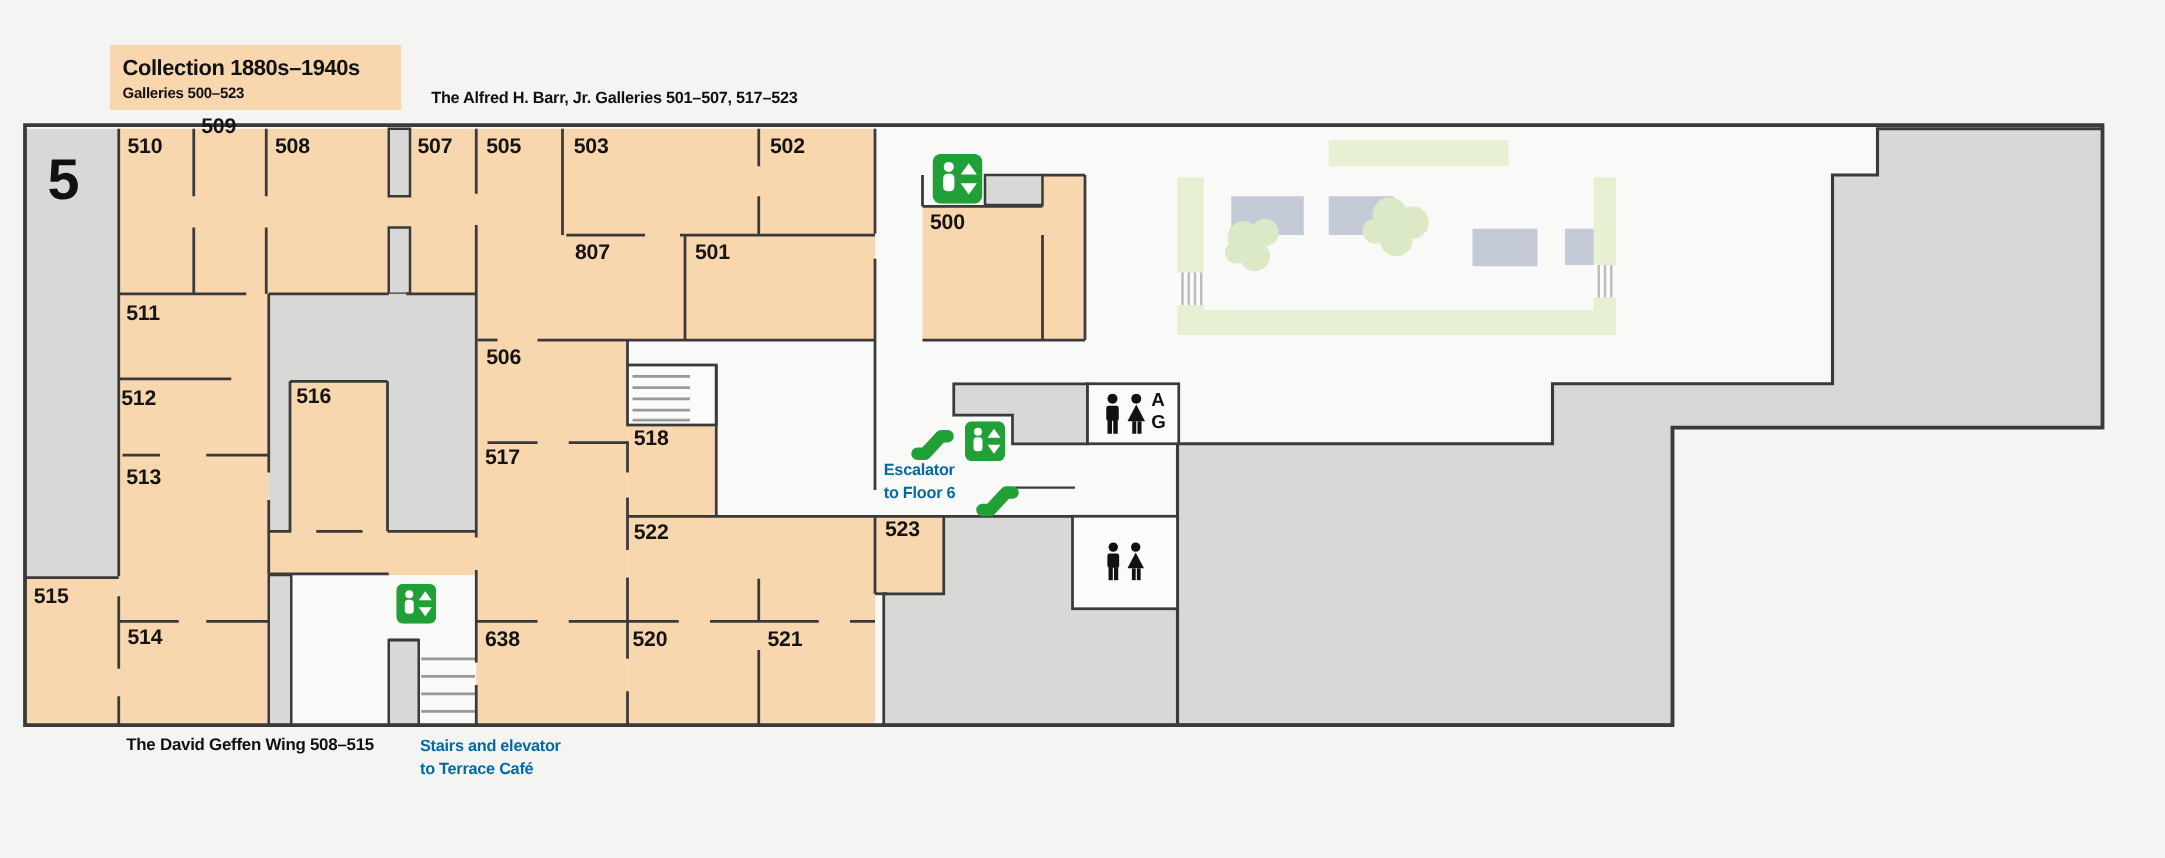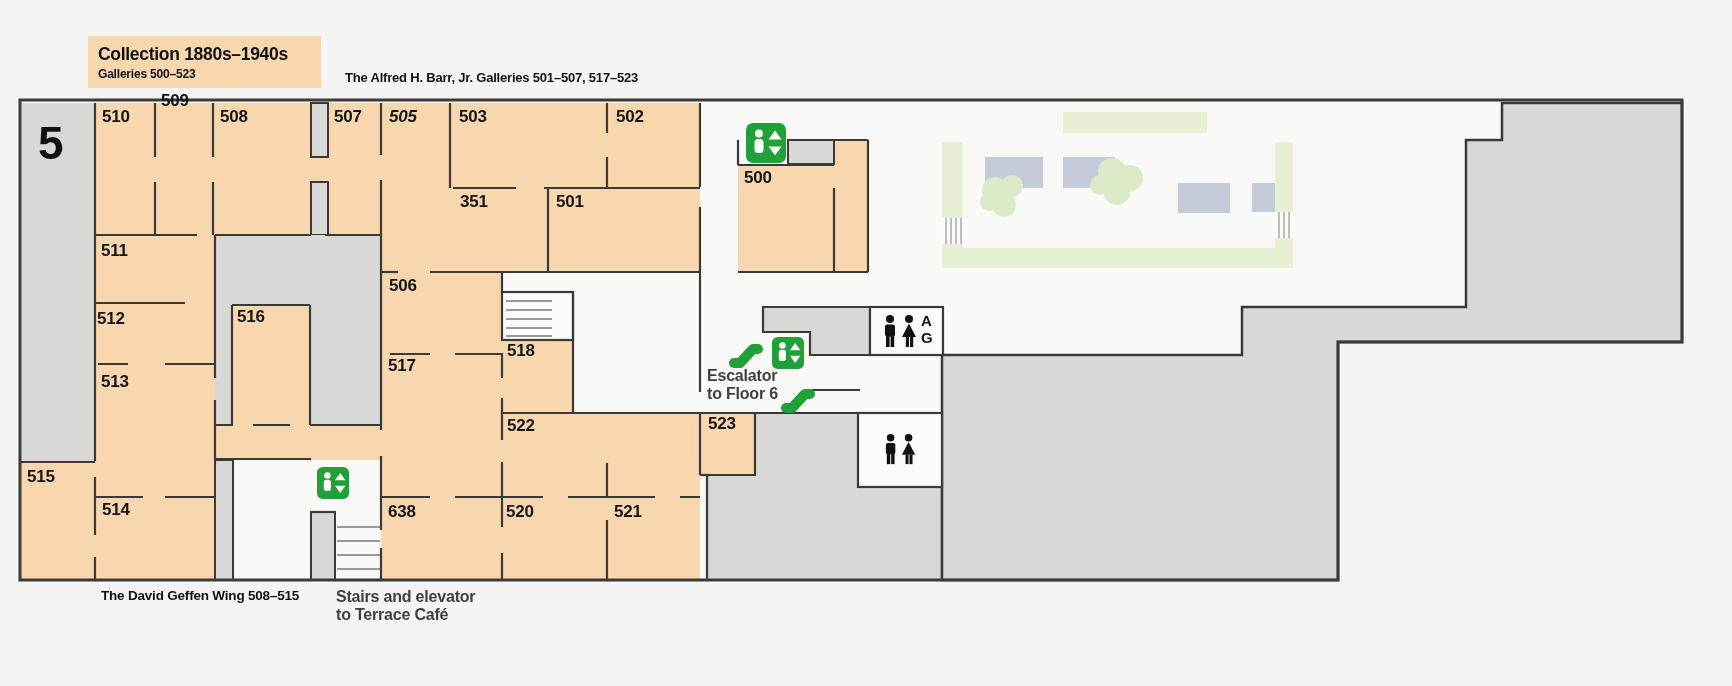--- a/index.html
+++ b/index.html
@@ -9,21 +9,21 @@
   .lbl{position:absolute;font-weight:bold;color:#141414;font-size:17px;line-height:1;
        letter-spacing:-0.2px;white-space:nowrap;}
   .floor-num{position:absolute;font-weight:bold;color:#111;font-size:46px;line-height:1;letter-spacing:-1px;}
   .title-box{position:absolute;left:88px;top:36px;width:233px;height:52px;background:#f8d6ae;}
   .title-main{position:absolute;left:10px;top:8px;font-size:17.5px;font-weight:bold;color:#111;
               letter-spacing:-0.3px;white-space:nowrap;}
   .title-sub{position:absolute;left:10px;top:31px;font-size:12px;font-weight:bold;color:#111;
              letter-spacing:-0.2px;white-space:nowrap;}
   .barr{position:absolute;left:345px;top:70px;font-size:13px;font-weight:bold;color:#111;
         letter-spacing:-0.2px;white-space:nowrap;}
-  .gray-note{position:absolute;font-size:16px;font-weight:bold;color:#404040;
+  .gray-note{position:absolute;font-size:13px;font-weight:bold;color:#0369a1;
              line-height:18px;letter-spacing:-0.2px;white-space:nowrap;}
   .black-note{position:absolute;font-size:13.5px;font-weight:bold;color:#111;
               letter-spacing:-0.2px;white-space:nowrap;}
   .icon{position:absolute;}
   .ag-letters{position:absolute;left:921px;top:312px;font-size:15px;font-weight:bold;color:#111;
               line-height:17px;letter-spacing:0;}
 </style>
 </head>
 <body>
 
@@ -141,24 +141,24 @@
     <div class="title-sub">Galleries 500–523</div>
   </div>
   <div class="barr">The Alfred H. Barr, Jr. Galleries 501–507, 517–523</div>
 
   <div class="floor-num" style="left:38px;top:120px;">5</div>
 
   <div class="lbl" style="left:102px;top:108px;">510</div>
   <div class="lbl" style="left:161px;top:92px;">509</div>
   <div class="lbl" style="left:220px;top:108px;">508</div>
   <div class="lbl" style="left:334px;top:108px;">507</div>
-  <div class="lbl" style="left:389px;top:108px;font-style:italic;">505</div>
+  <div class="lbl" style="left:389px;top:108px;">505</div>
   <div class="lbl" style="left:459px;top:108px;">503</div>
   <div class="lbl" style="left:616px;top:108px;">502</div>
-  <div class="lbl" style="left:460px;top:193px;">351</div>
+  <div class="lbl" style="left:460px;top:193px;">807</div>
   <div class="lbl" style="left:556px;top:193px;">501</div>
   <div class="lbl" style="left:744px;top:169px;">500</div>
   <div class="lbl" style="left:101px;top:242px;">511</div>
   <div class="lbl" style="left:389px;top:277px;">506</div>
   <div class="lbl" style="left:97px;top:310px;">512</div>
   <div class="lbl" style="left:237px;top:308px;">516</div>
   <div class="lbl" style="left:507px;top:342px;">518</div>
   <div class="lbl" style="left:388px;top:357px;">517</div>
   <div class="lbl" style="left:101px;top:373px;">513</div>
   <div class="lbl" style="left:507px;top:417px;">522</div>

